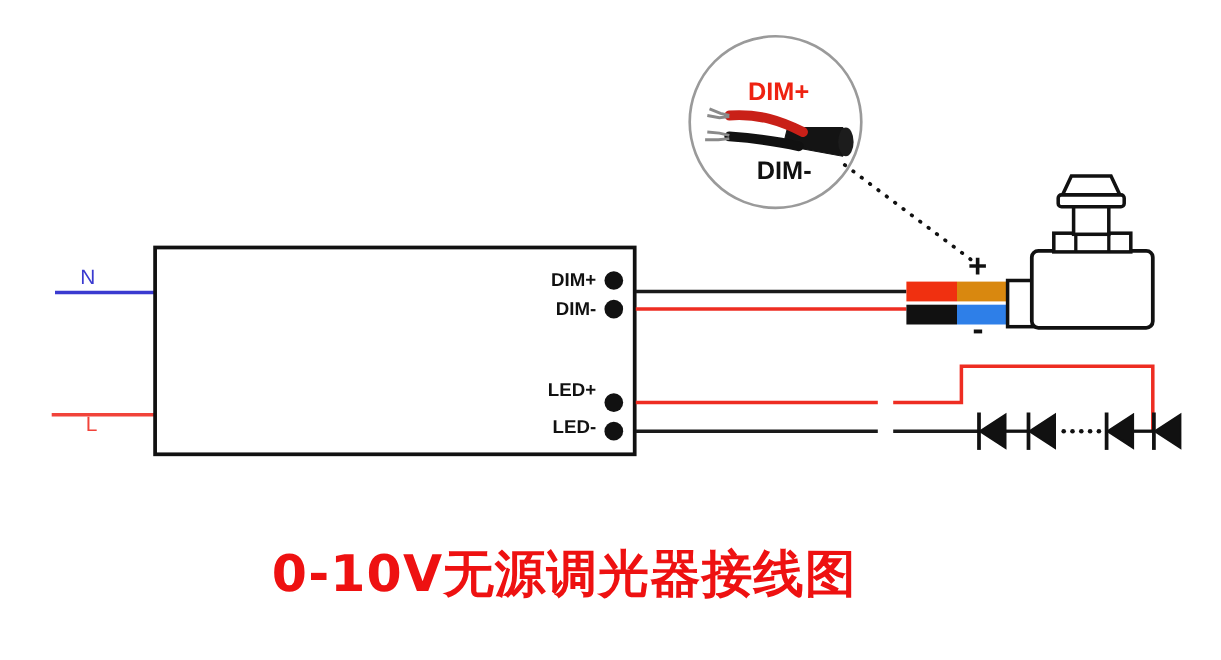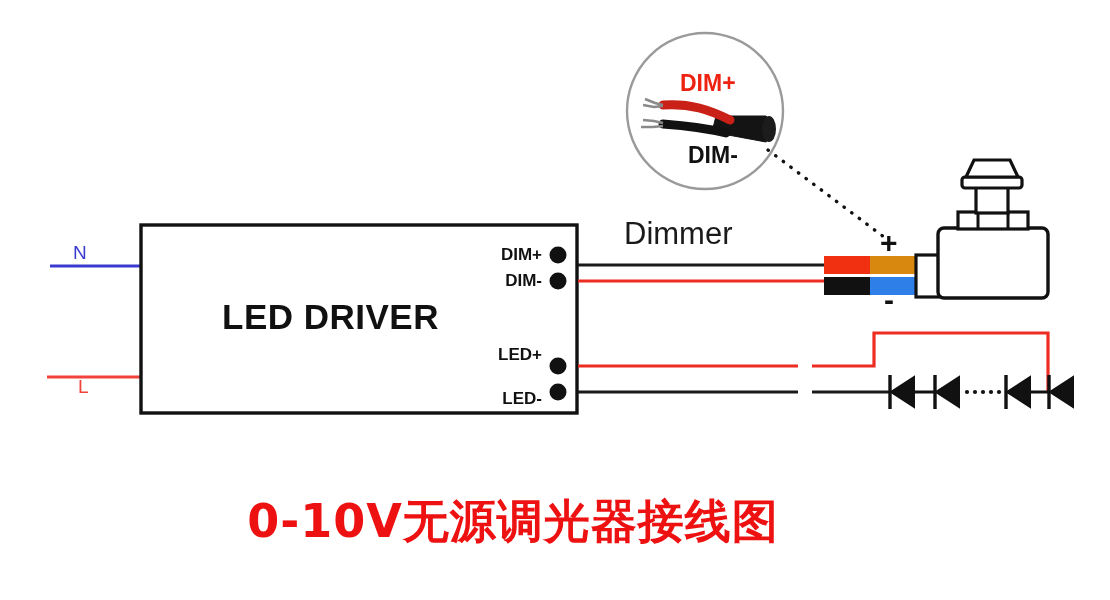--- a/index.html
+++ b/index.html
@@ -54,21 +54,21 @@
   .term {
     font-size: 17px;
     font-weight: bold;
     color: #111111;
     text-align: right;
     width: 70px;
   }
   .term-dimp { left: 472px; top: 246px; }
   .term-dimm { left: 472px; top: 272px; }
   .term-ledp { left: 472px; top: 346px; }
-  .term-ledm { left: 472px; top: 390px; }
+  .term-ledm { left: 472px; top: 380px; }
 
   .lbl-dimmer {
     left: 624px; top: 218px;
     font-size: 31px;
     color: #1a1a1a;
     font-weight: 400;
   }
   
   .lbl-dimplus-zoom {
     left: 680px; top: 72px;
@@ -227,28 +227,26 @@
       </g>
     </g>
 
     <line x1="768" y1="150" x2="888" y2="240" stroke="#111111" stroke-width="3.4" stroke-linecap="round" stroke-dasharray="0.5 9"></line>
 
   </svg>
 
   <div class="txt lbl-n">N</div>
   <div class="txt lbl-l">L</div>
 
-  <div class="txt lbl-driver">LED DRIVER</div>
 
   <div class="txt term term-dimp">DIM+</div>
   <div class="txt term term-dimm">DIM-</div>
   <div class="txt term term-ledp">LED+</div>
   <div class="txt term term-ledm">LED-</div>
 
-  <div class="txt lbl-dimmer">Dimmer</div>
 
   <div class="txt lbl-dimplus-zoom">DIM+</div>
   <div class="txt lbl-dimminus-zoom">DIM-</div>
 
   <div class="txt lbl-plus">+</div>
   <div class="txt lbl-minus">-</div>
 
   <div class="txt title title-cn">0-10V无源调光器接线图</div>
 
 </div>

